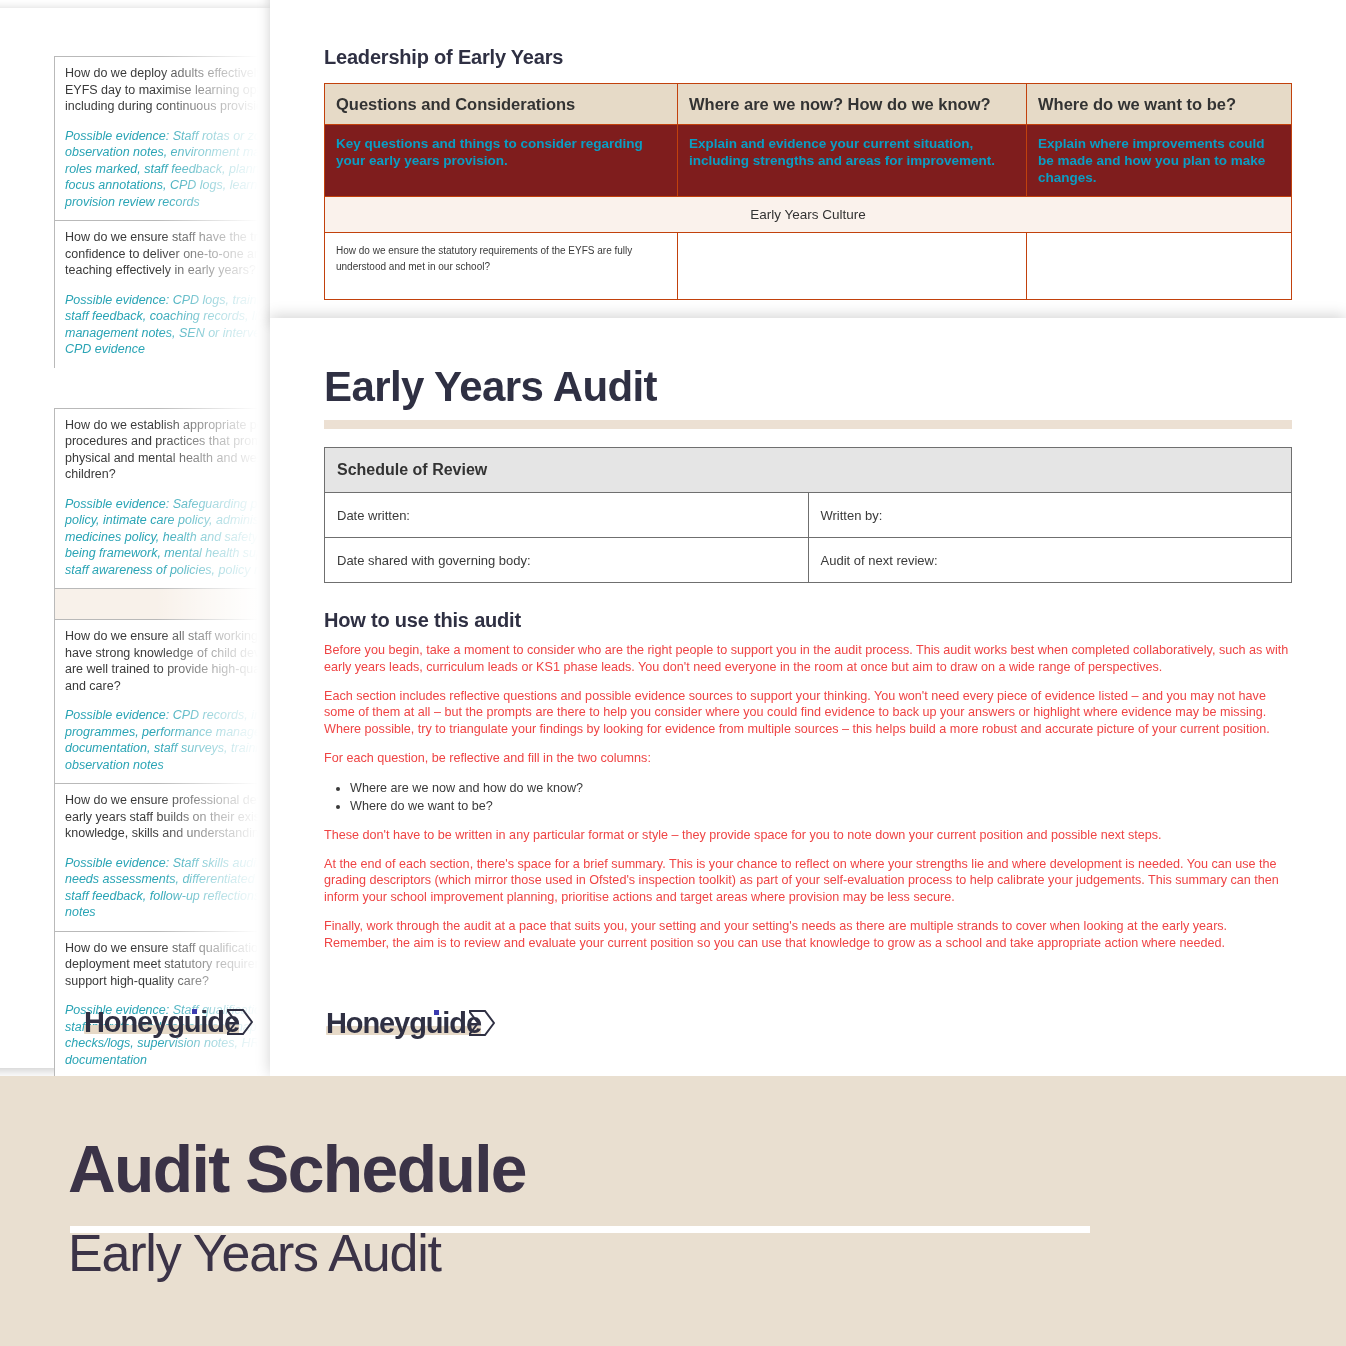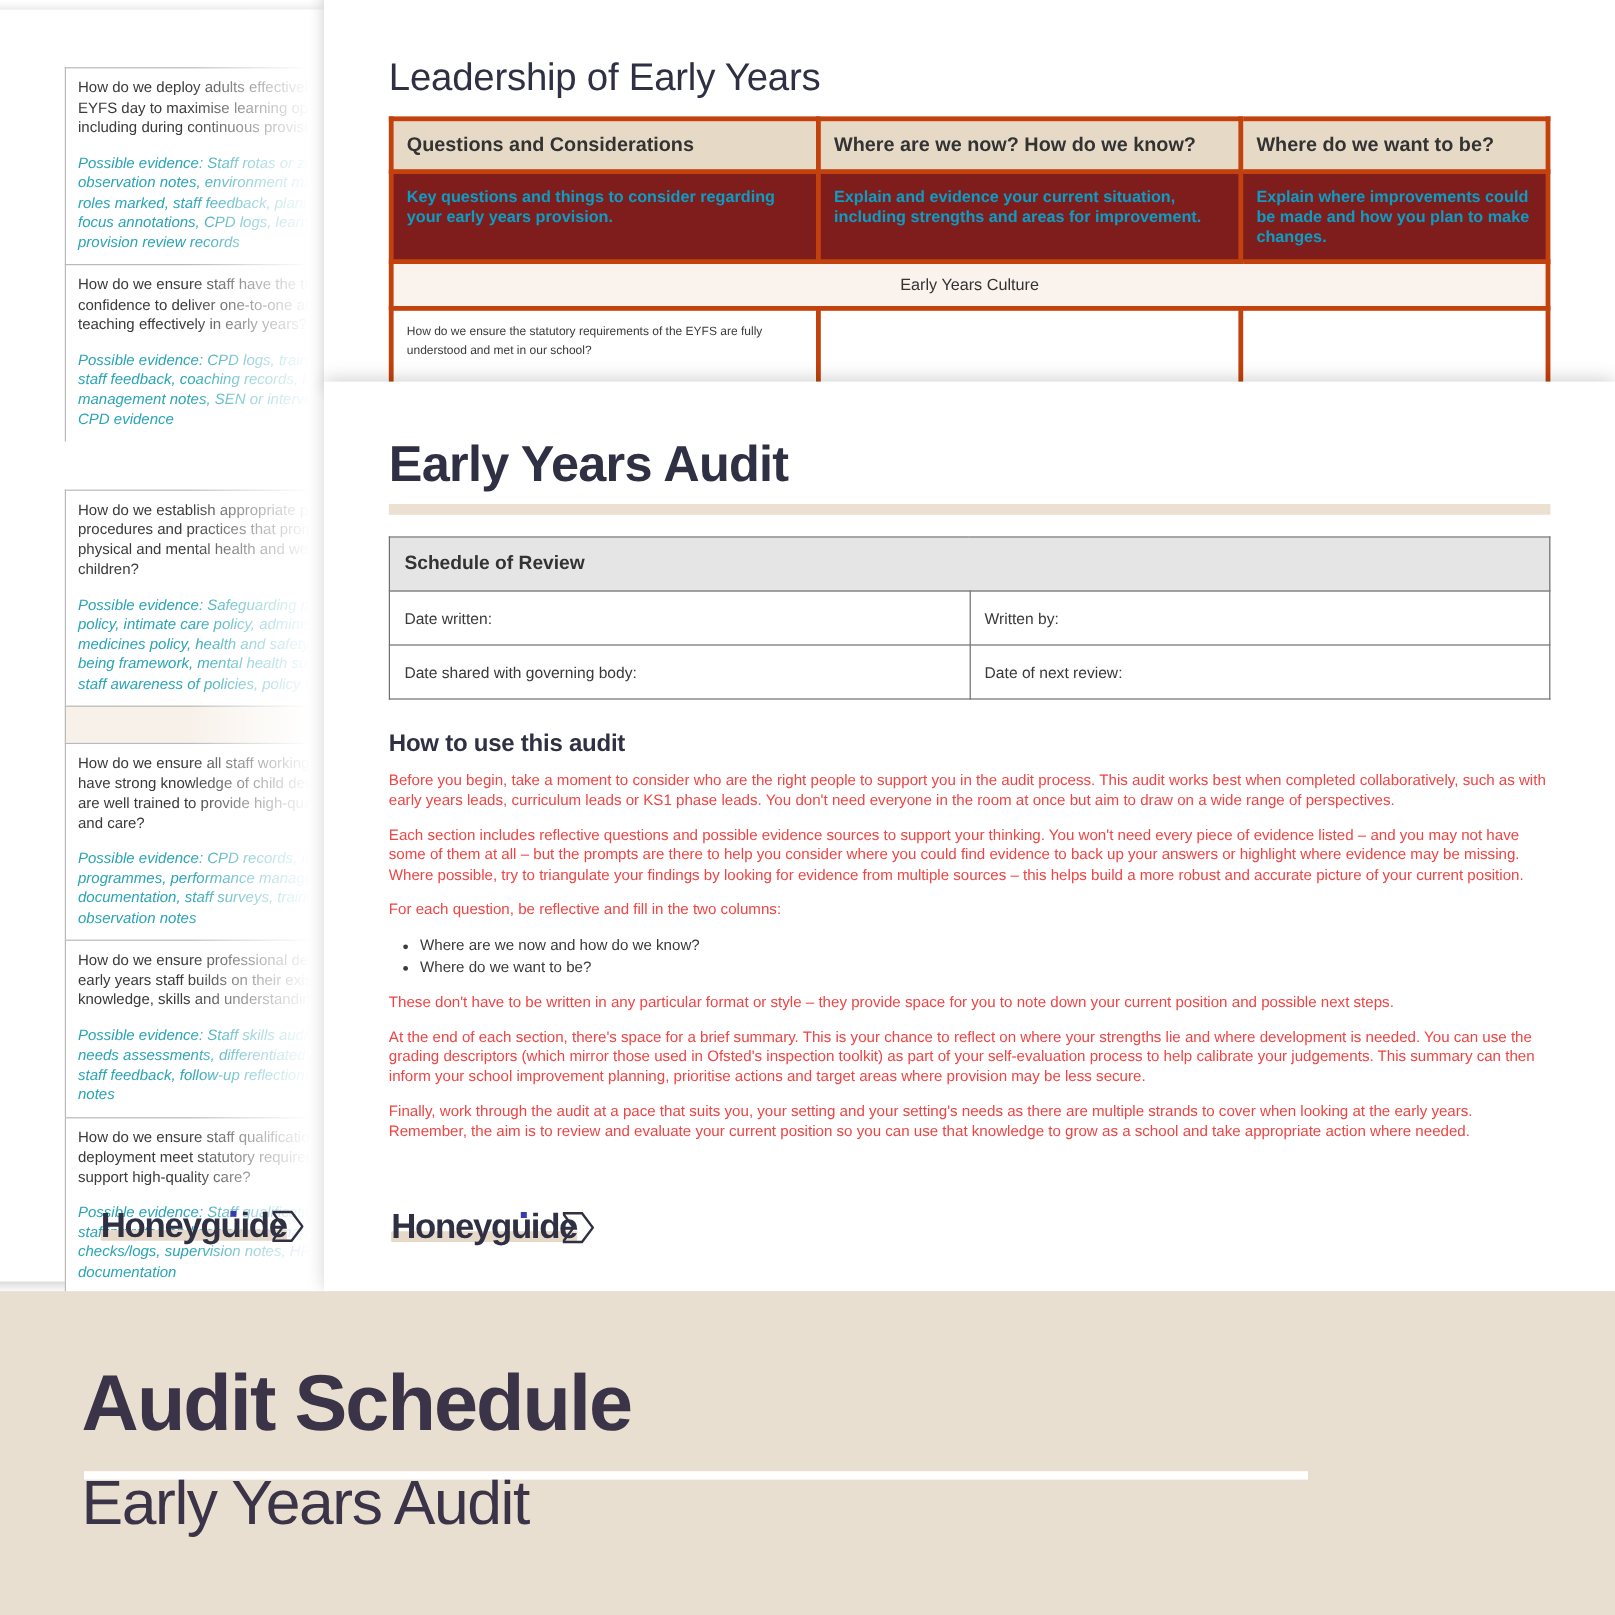--- a/index.html
+++ b/index.html
@@ -61,26 +61,26 @@
   .logo-left{position:absolute;left:84px;top:1005px;}
   .logo-main{position:absolute;left:326px;top:1006px;}
 
   
   .page-back{
     position:absolute;left:270px;top:-14px;width:1076px;height:334px;
     background:#ffffff;box-shadow:0 3px 12px rgba(0,0,0,.20);
   }
   .page-back .pad{padding:60px 56px 0 54px;}
   h2.sec-title{
-    margin:0 0 14px 0;font-size:32px;font-weight:normal;color:#2f3043;
+    margin:0 0 14px 0;font-size:20px;font-weight:bold;color:#2f3043;
     letter-spacing:-.2px;
   }
 
   table.grid{border-collapse:collapse;width:968px;table-layout:fixed;}
-  table.grid td{border:4px solid #c2410c;vertical-align:top;padding:10px 11px;}
+  table.grid td{border:1px solid #c2410c;vertical-align:top;padding:10px 11px;}
   .th-row td{
     background:#e6dac7;font-size:16.5px;font-weight:bold;color:#333;
     padding:14px 11px 16px 11px;line-height:20px;
   }
   .blue-row td{
     background:#7f1d1d;color:#0a9ec4;font-weight:bold;font-size:13.5px;line-height:17px;
     padding:12px 11px 16px 11px;
   }
   .band-row td{
     background:#faf2ec;text-align:center;font-size:13.5px;color:#333;font-weight:normal;
@@ -225,21 +225,21 @@
         <tbody>
             <tr class="head">
           <td colspan="2">Schedule of Review</td>
         </tr>
         <tr class="f">
           <td style="width:484px">Date written:</td>
           <td>Written by:</td>
         </tr>
         <tr class="f">
           <td>Date shared with governing body:</td>
-          <td>Date of next review:</td>
+          <td>Audit of next review:</td>
         </tr>
       </tbody>
         </table>
 
       <h3 class="how">How to use this audit</h3>
 
       <p class="body">Before you begin, take a moment to consider who are the right people to support you in the audit process. This audit works best when completed collaboratively, such as with early years leads, curriculum leads or KS1 phase leads. You don't need everyone in the room at once but aim to draw on a wide range of perspectives.</p>
       <p class="body">Each section includes reflective questions and possible evidence sources to support your thinking. You won't need every piece of evidence listed – and you may not have some of them at all – but the prompts are there to help you consider where you could find evidence to back up your answers or highlight where evidence may be missing. Where possible, try to triangulate your findings by looking for evidence from multiple sources – this helps build a more robust and accurate picture of your current position.</p>
       <p class="body">For each question, be reflective and fill in the two columns:</p>
 

